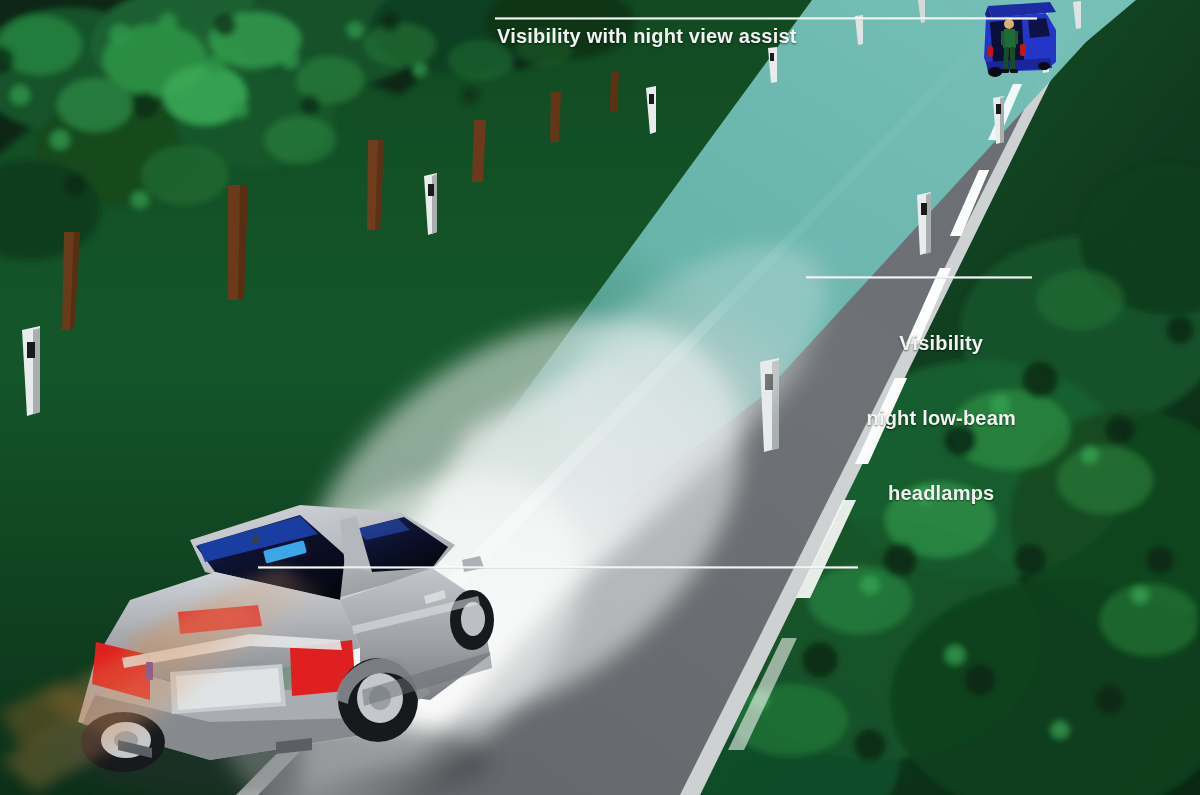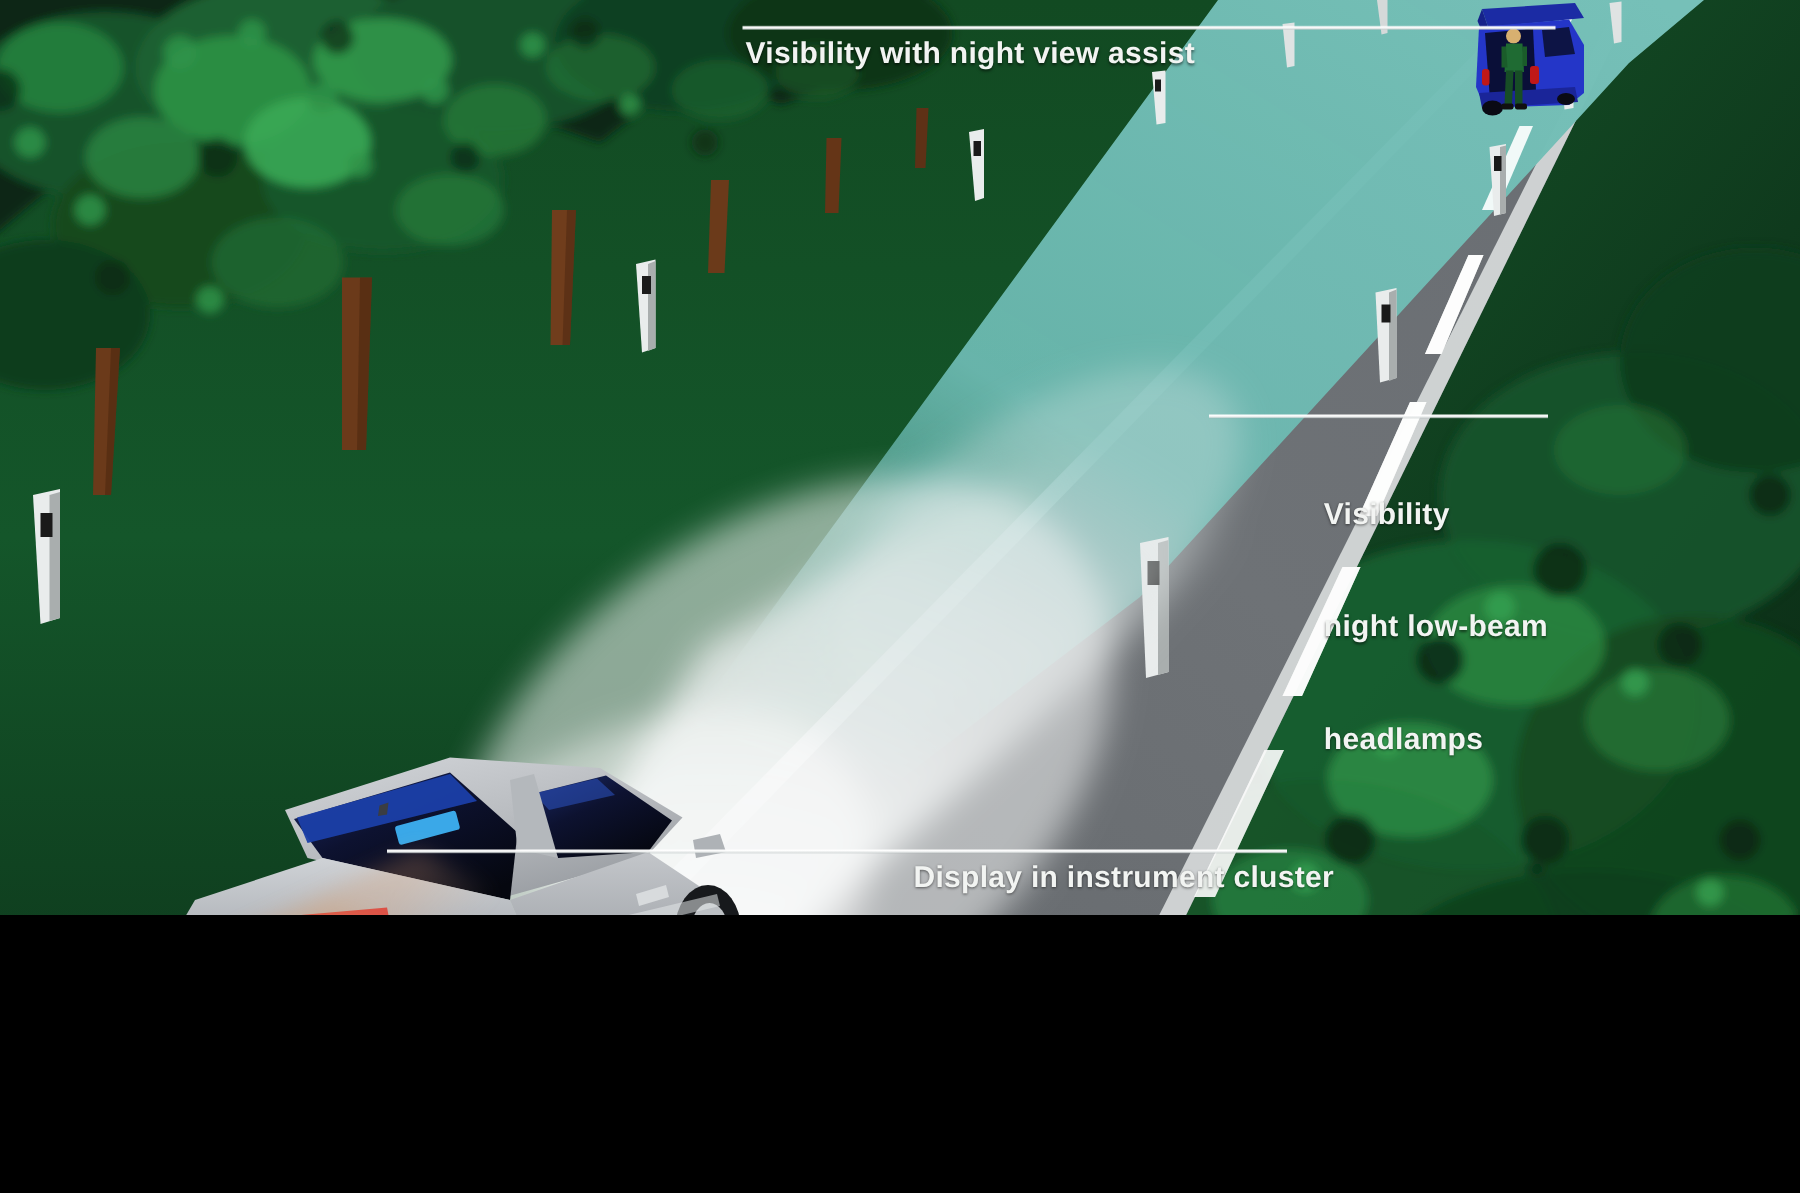--- a/index.html
+++ b/index.html
@@ -9,21 +9,21 @@
     padding: 0;
     background: #000;
   }
   body {
     font-family: "Liberation Sans", sans-serif;
   }
 
   #scene {
     position: relative;
     width: 1200px;
-    height: 610px;
+    height: 795px;
     overflow: hidden;
     background: #0369a1;
   }
 
   #scene svg.layer {
     position: absolute;
     left: 0;
     top: 0;
     width: 1200px;
     height: 795px;
@@ -43,23 +43,23 @@
     text-shadow: 0 1px 2px rgba(0,0,0,0.55);
   }
 
   #callout-night {
     left: 497px;
     top: 24px;
     text-align: left;
   }
 
   #callout-lowbeam {
-    right: 168px;
+    right: 184px;
     top: 281px;
-    text-align: left;
+    text-align: center;
     margin-left: 23px;
   }
 
   #callout-display {
     left: 609px;
     top: 573px;
     text-align: left;
   }
 
   .leader {
@@ -504,15 +504,14 @@
   <div class="leader" id="leader-display"></div>
 
   <div class="callout" id="callout-night">Visibility with night view assist</div>
 
   <div class="callout" id="callout-lowbeam">
     <div>Visibility</div>
     <div>night low-beam</div>
     <div>headlamps</div>
   </div>
 
-  <div class="callout" id="callout-display">Display in instrument cluster</div>
 
 </div>
 
 </body></html>

